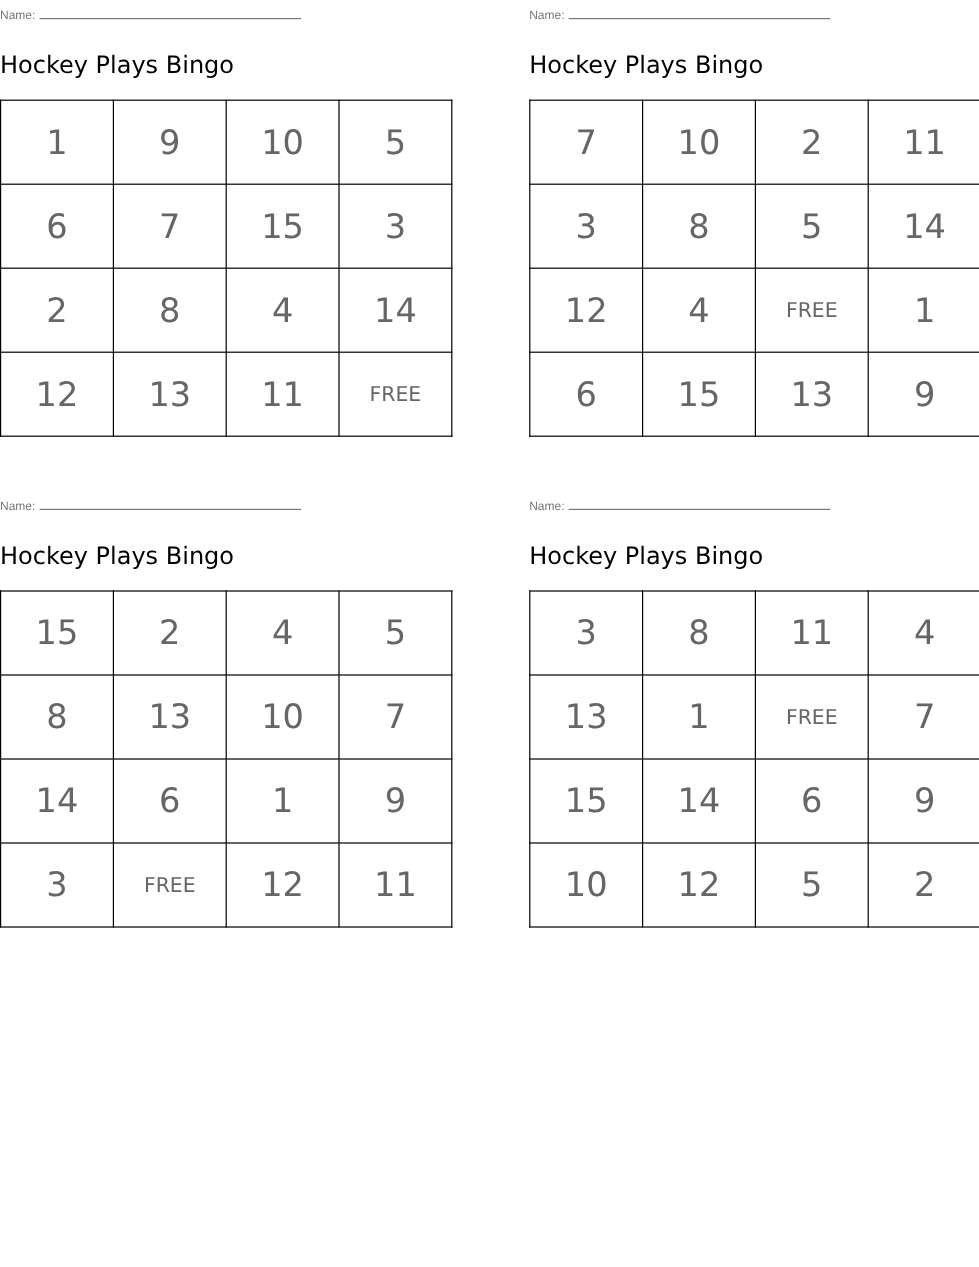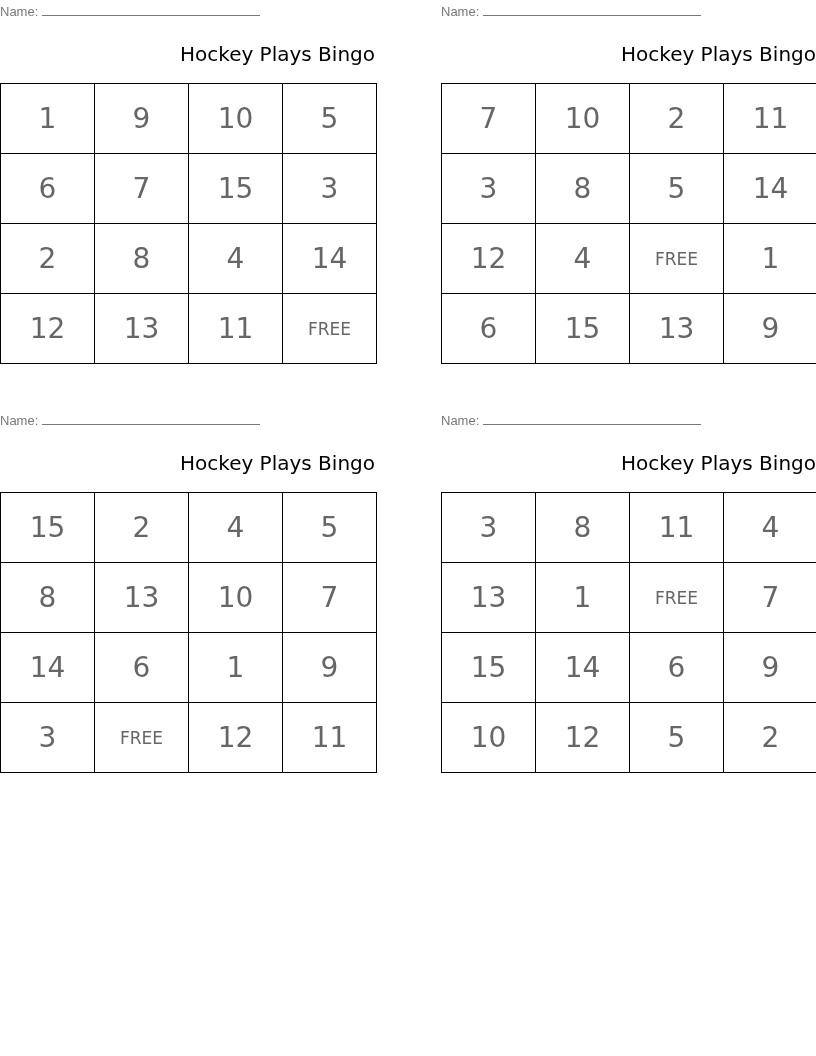--- a/index.html
+++ b/index.html
@@ -1,20 +1,20 @@
 <!DOCTYPE html>
 <html><head>
 <meta charset="utf-8">
 <style>
   html, body { margin: 0; padding: 0; background: #ffffff; }
   body { width: 816px; height: 1056px; position: relative; overflow: hidden; font-family: "DejaVu Sans", sans-serif; }
   .card { position: absolute; width: 375px; }
-  .name-row { position: absolute; left: 0; top: 3px; font-family: "Liberation Sans", sans-serif; font-size: 13px; color: #777777; white-space: nowrap; }
+  .name-row { position: absolute; left: 0; top: 3px; font-family: "Liberation Sans", sans-serif; font-size: 10px; color: #777777; white-space: nowrap; }
   .name-line { display: inline-block; width: 218px; border-bottom: 1px solid #777777; margin-left: 4px; height: 12px; vertical-align: baseline; }
-  .title { position: absolute; left: 0; top: 42px; width: 375px; text-align: right; font-family: "DejaVu Sans", sans-serif; font-size: 20px; color: #000000; }
+  .title { position: absolute; left: 0; top: 42px; width: 375px; text-align: left; font-family: "DejaVu Sans", sans-serif; font-size: 20px; color: #000000; }
   .grid { position: absolute; left: 0; top: 83px; width: 375px; height: 280px; border-collapse: collapse; table-layout: fixed; }
   .grid td { border: 1px solid #000000; width: 93px; height: 69px; text-align: center; vertical-align: middle; color: #666666; font-family: "DejaVu Sans", sans-serif; font-size: 28px; padding: 0; }
   .grid td.free { font-size: 17px; }
 </style>
 </head>
 <body>
 
 <div class="card" style="left:0px; top:0px;">
   <div class="name-row"><span>Name:</span><span class="name-line"></span></div>
   <div class="title">Hockey Plays Bingo</div>

